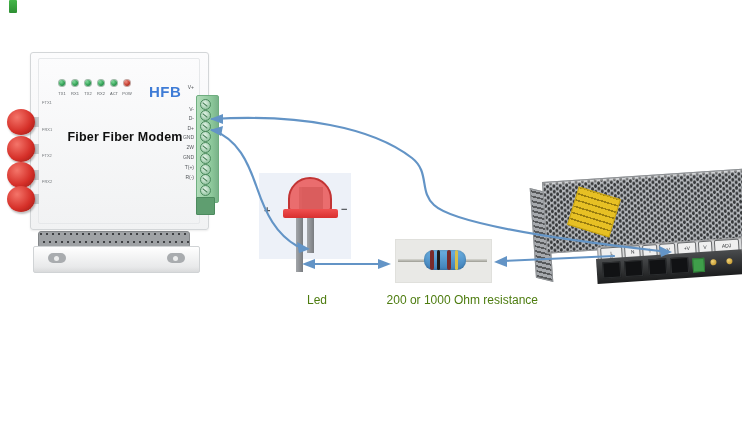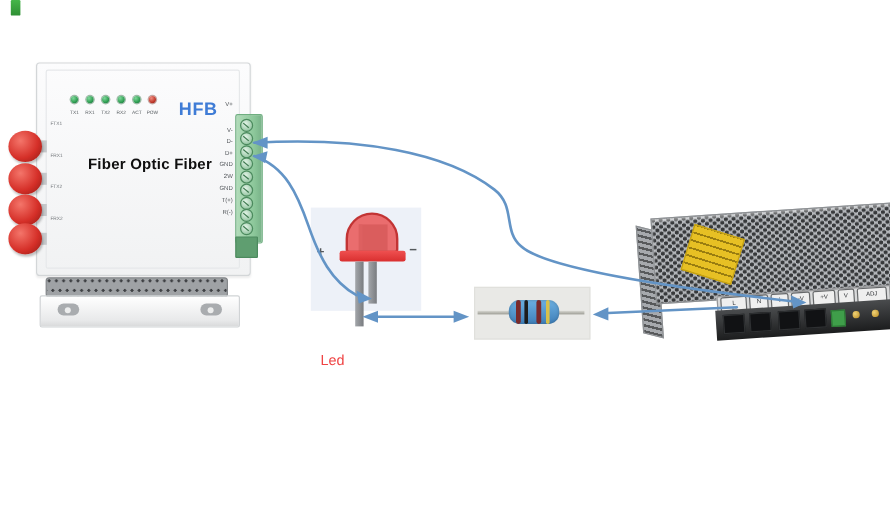--- a/index.html
+++ b/index.html
@@ -69,21 +69,21 @@
              background:#d8d9da;border:1px solid #97989a;display:flex;align-items:center;gap:2px;padding:0 2px;box-sizing:border-box;}
   .psu-term{background:#efefef;border:1px solid #66686a;border-radius:2px;height:11px;line-height:11px;
             text-align:center;font-size:5px;color:#2e3134;position:relative;}
   .psu-sub{position:absolute;left:8px;top:5px;font-size:3.5px;color:#44474a;}
   .psu-front{left:596px;top:259px;width:146px;height:25px;transform:rotate(-3.8deg);transform-origin:left top;
              background:linear-gradient(180deg,#4a4c4e,#1c1d1e);}
   .nub{top:4px;width:16px;height:14px;background:#111214;border:1px solid #2e3032;}
   .golddot{top:8px;width:6px;height:6px;border-radius:50%;background:radial-gradient(circle at 35% 35%,#f0d276,#b98a20);}
   .greenbit{left:96px;top:6px;width:10px;height:12px;background:#3f9e4a;border:1px solid #2d7a36;}
 
-  .caption{top:293px;font-size:12px;color:#ef4444;text-align:left;}
+  .caption{top:293px;font-size:12px;color:#4d7c0f;text-align:right;}
 
   svg.wires{left:0;top:0;width:742px;height:427px;pointer-events:none;}
 </style>
 </head>
 <body>
 
 <div id="stage">
 
   <div class="abs chip"></div>
 
@@ -98,21 +98,21 @@
     <div class="abs led-dot led-green" style="left:111px"></div>
     <div class="abs led-dot led-red" style="left:124px"></div>
     <span class="abs led-lbl" style="left:55px">TX1</span>
     <span class="abs led-lbl" style="left:68px">RX1</span>
     <span class="abs led-lbl" style="left:81px">TX2</span>
     <span class="abs led-lbl" style="left:94px">RX2</span>
     <span class="abs led-lbl" style="left:107px">ACT</span>
     <span class="abs led-lbl" style="left:120px">POW</span>
 
     <span class="abs hfb">HFB</span>
-    <span class="abs m-title">Fiber Optic Fiber</span>
+    <span class="abs m-title">Fiber Fiber Modem</span>
 
     <span class="abs port-lbl" style="top:100px">FTX1</span>
     <span class="abs port-lbl" style="top:127px">FRX1</span>
     <span class="abs port-lbl" style="top:153px">FTX2</span>
     <span class="abs port-lbl" style="top:179px">FRX2</span>
 
     <div class="abs stub" style="top:117px"></div>
     <div class="abs stub" style="top:144px"></div>
     <div class="abs stub" style="top:170px"></div>
     <div class="abs stub" style="top:194px"></div>
@@ -206,14 +206,15 @@
       <polygon points="672,252 659,246 661,257"></polygon>
       <polygon points="210,130 223,126 221,136"></polygon>
       <polygon points="310,249 297,242 299,253"></polygon>
       <polygon points="302,264 315,259 315,269"></polygon>
       <polygon points="391,264 378,259 378,269"></polygon>
       <polygon points="494,262 507,256 507,267"></polygon>
     </g>
   </svg>
 
   <span class="abs caption" style="left:267px;width:60px">Led</span>
+  <span class="abs caption" style="left:358px;width:180px">200 or 1000 Ohm resistance</span>
 
 </div>
 
 </body></html>

